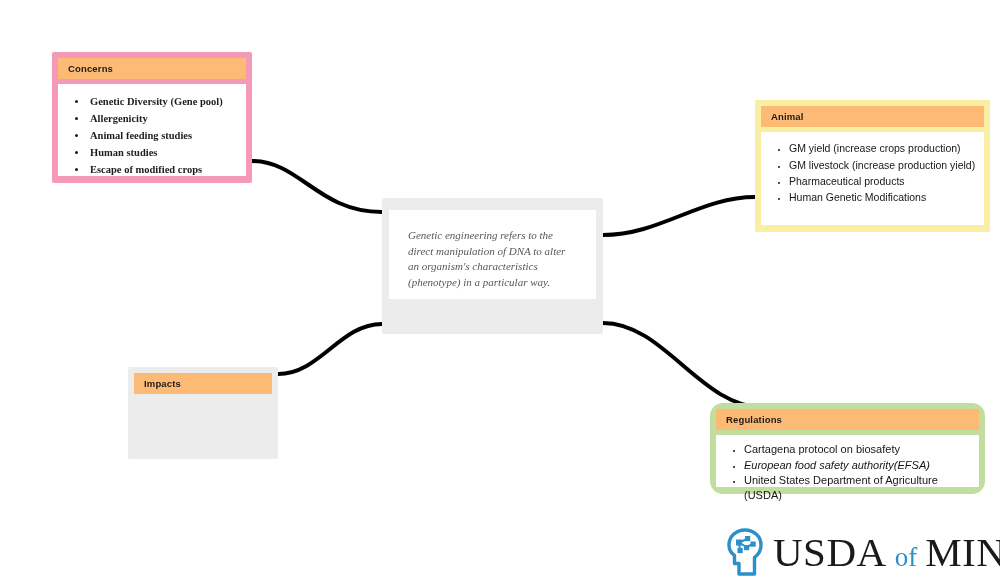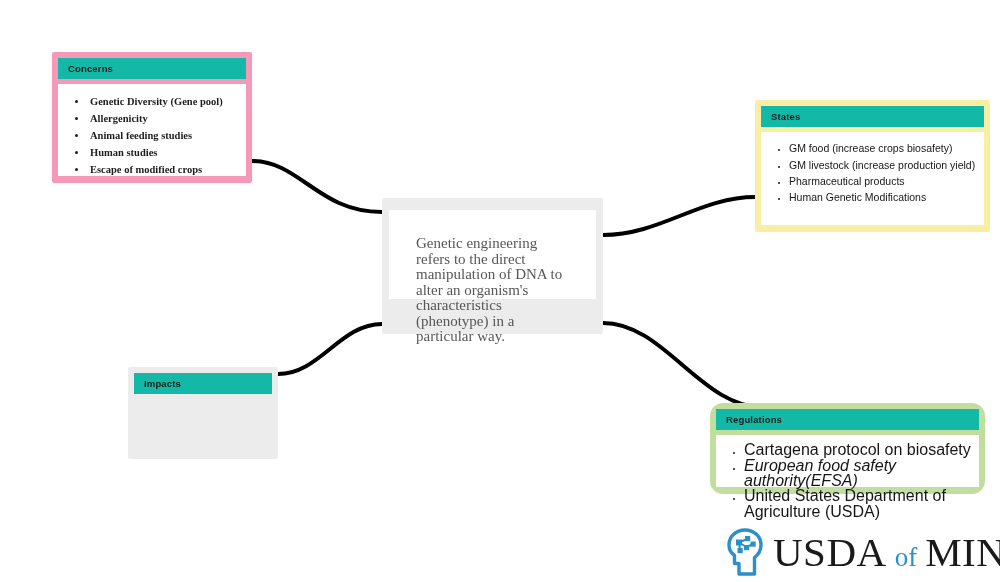--- a/index.html
+++ b/index.html
@@ -33,21 +33,21 @@
   }
 
   
   .node {
     position: absolute;
     box-sizing: border-box;
     padding: 6px;
     border-radius: 2px;
   }
   .node .title-bar {
-    background: #14b8a6;
+    background: #fdba74;
     box-sizing: border-box;
     padding: 5px 9px 5px 10px;
     font-size: 9.5px;
     font-weight: bold;
     color: #1b1b1b;
     letter-spacing: 0.15px;
     line-height: 1.2;
   }
   .node .body {
     background: #ffffff;
@@ -103,23 +103,24 @@
     width: 221px; height: 136px;
     background: #ececec;
     padding: 7px 7px 16px 7px;
   }
   #node-central .title-bar { padding: 5px 9px 5px 10px; }
   #node-central .body {
     height: 89px;
     padding: 10px 12px 8px 11px;
   }
   #node-central .desc {
-    margin: 16px;
+    margin: 8px;
     font-family: "Liberation Serif", serif;
-    font-size: 15px;
+    font-style: italic;
+    font-size: 11px;
     line-height: 15.5px;
     color: #555759;
   }
 
   #node-impacts {
     left: 128px; top: 367px;
     width: 150px; height: 92px;
   }
   #node-impacts .body { height: 57px; padding: 7px 9px 6px 10px; }
   #node-impacts .plain-line {
@@ -132,21 +133,21 @@
     left: 710px; top: 403px;
     width: 275px; height: 91px; border-radius: 13px;
   }
   #node-regulations .body { height: 52px; padding: 7px 8px 6px 8px; }
   #node-regulations ul {
     margin: 0;
     padding: 0 0 0 20px;
     list-style: disc;
   }
   #node-regulations li {
-    font-size: 16px;
+    font-size: 11px;
     color: #161616;
     line-height: 15.3px;
   }
   #node-regulations li::marker { font-size: 8px; }
   .italic-item { font-style: italic; }
 
   
   #logo {
     position: absolute;
     left: 726px; top: 527px;
@@ -193,24 +194,24 @@
         <li>Genetic Diversity (Gene pool)</li>
         <li>Allergenicity</li>
         <li>Animal feeding studies</li>
         <li>Human studies</li>
         <li>Escape of modified crops</li>
       </ul>
     </div>
   </div>
 
   <div class="node frame-yellow" id="node-usage">
-    <div class="title-bar">States</div>
+    <div class="title-bar">Animal</div>
     <div class="body">
       <ul>
-        <li>GM food (increase crops biosafety)</li>
+        <li>GM yield (increase crops production)</li>
         <li>GM livestock (increase production yield)</li>
         <li>Pharmaceutical products</li>
         <li>Human Genetic Modifications</li>
       </ul>
     </div>
   </div>
 
   <div class="node" id="node-central">
     <div class="body">
       <p class="desc">Genetic engineering refers to the direct manipulation of DNA to alter an organism's characteristics (phenotype) in a particular way.</p>

